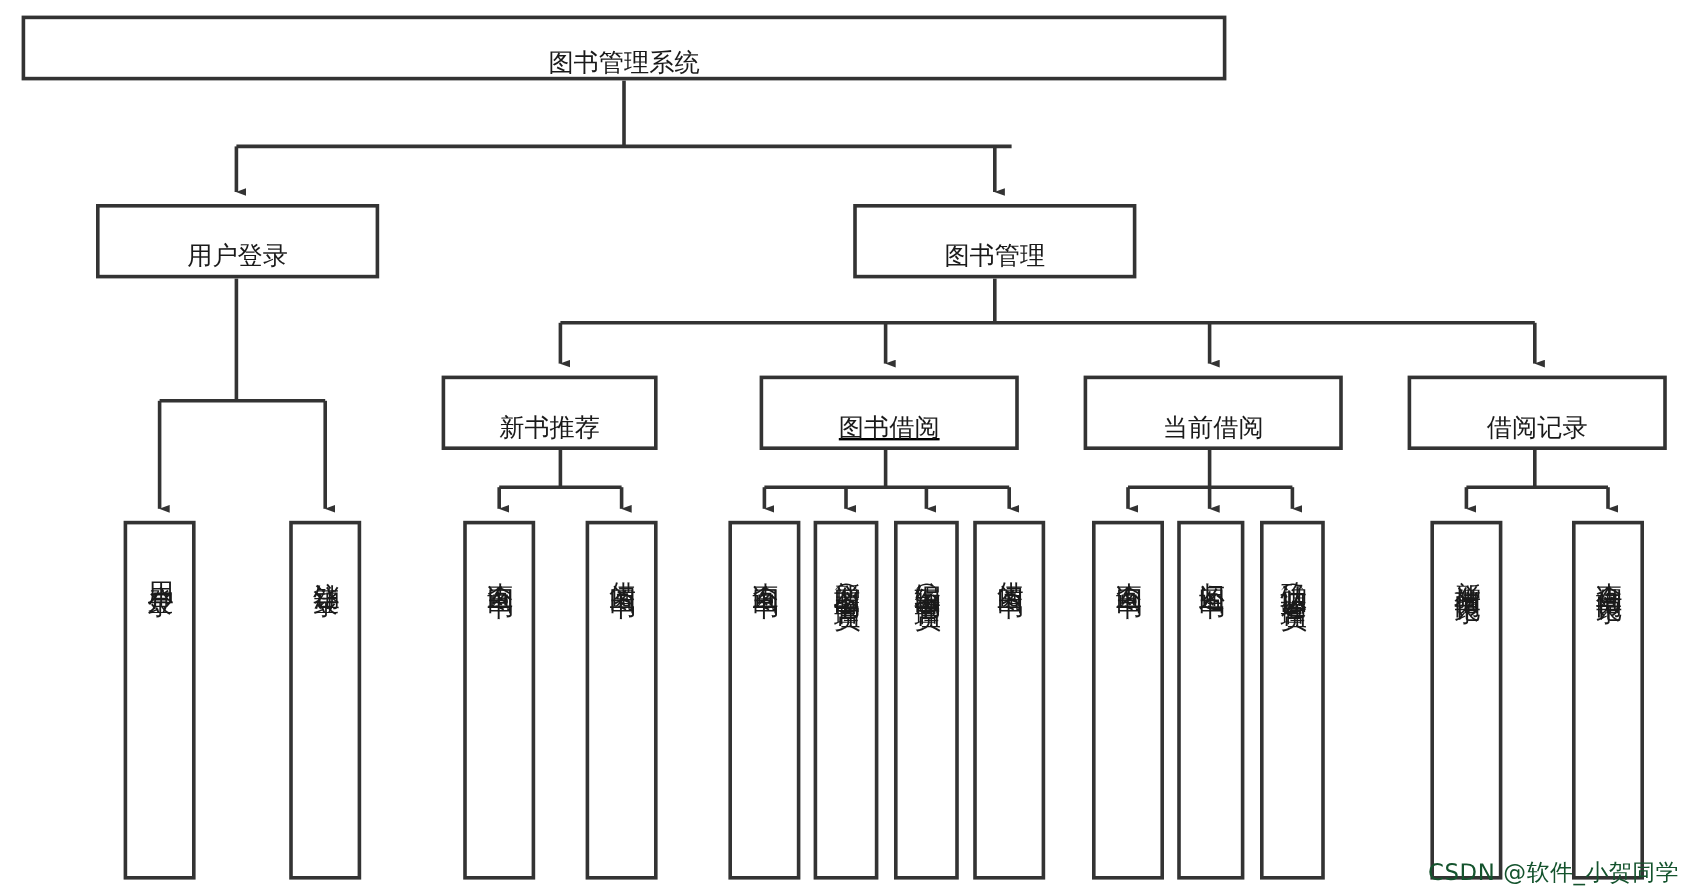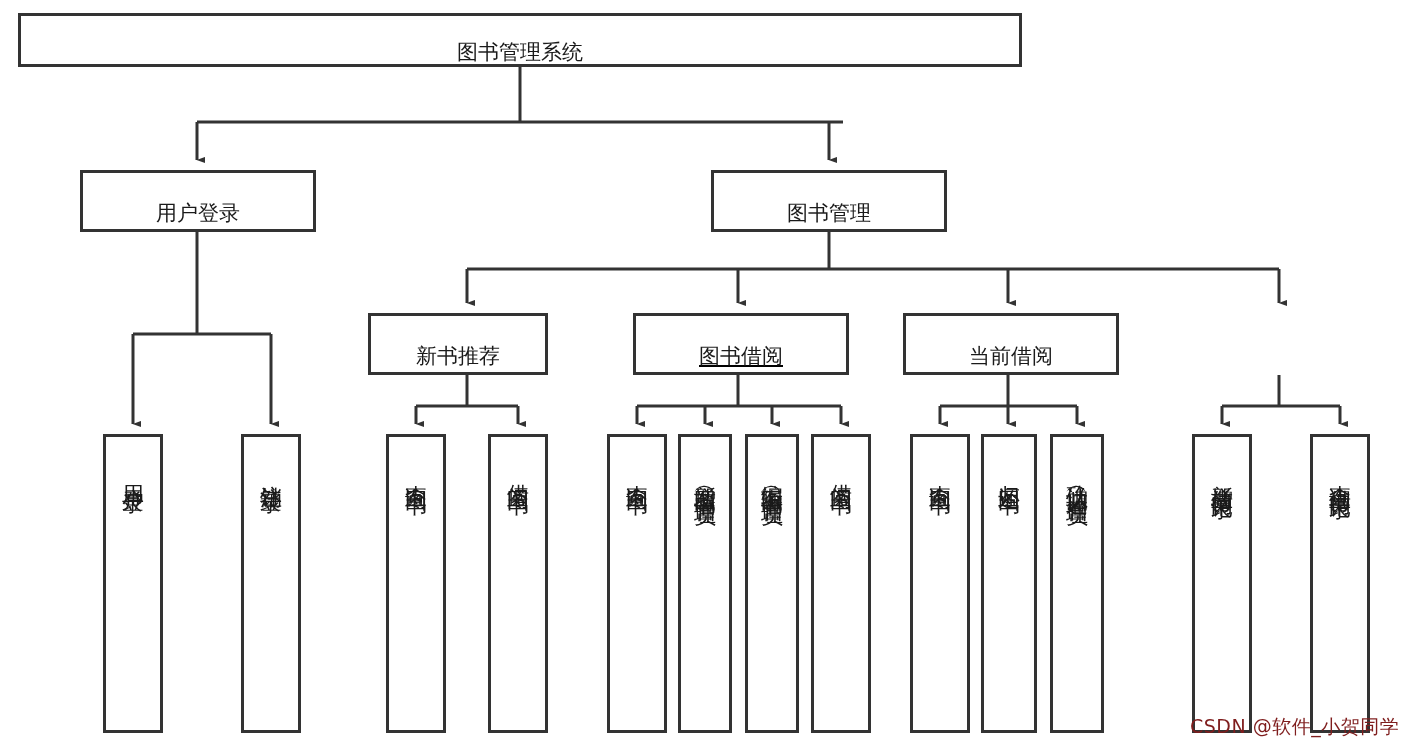--- a/index.html
+++ b/index.html
@@ -58,21 +58,21 @@
     writing-mode: vertical-rl;
     text-orientation: upright;
     font-size: 22px;
     letter-spacing: 3px;
     line-height: 1;
     white-space: nowrap;
     text-align: left;
   }
   .watermark {
     position: absolute;
-    color: #7f1d1d;
+    color: #14532d;
     font-size: 19px;
     font-family: "DejaVu Sans", "Liberation Sans", sans-serif;
     white-space: nowrap;
     letter-spacing: 0.5px;
     pointer-events: none;
   }
 </style>
 </head>
 <body>
 
@@ -141,20 +141,23 @@
 
   <div class="node-box horizontal" style="left:368px; top:313px; width:180px; height:62px;">
     <span class="node-label">新书推荐</span>
   </div>
   <div class="node-box horizontal" style="left:633px; top:313px; width:216px; height:62px;text-decoration:underline;">
     <span class="node-label">图书借阅</span>
   </div>
   <div class="node-box horizontal" style="left:903px; top:313px; width:216px; height:62px;">
     <span class="node-label">当前借阅</span>
   </div>
+  <div class="node-box horizontal" style="left:1173px; top:313px; width:216px; height:62px;">
+    <span class="node-label">借阅记录</span>
+  </div>
 
   <div class="node-box vertical" style="left:103px; top:434px; width:60px; height:299px;">
     <span class="node-label">用户登录</span>
   </div>
   <div class="node-box vertical" style="left:241px; top:434px; width:60px; height:299px;">
     <span class="node-label">注销登录</span>
   </div>
 
   <div class="node-box vertical" style="left:386px; top:434px; width:60px; height:299px;">
     <span class="node-label">查询图书</span>

